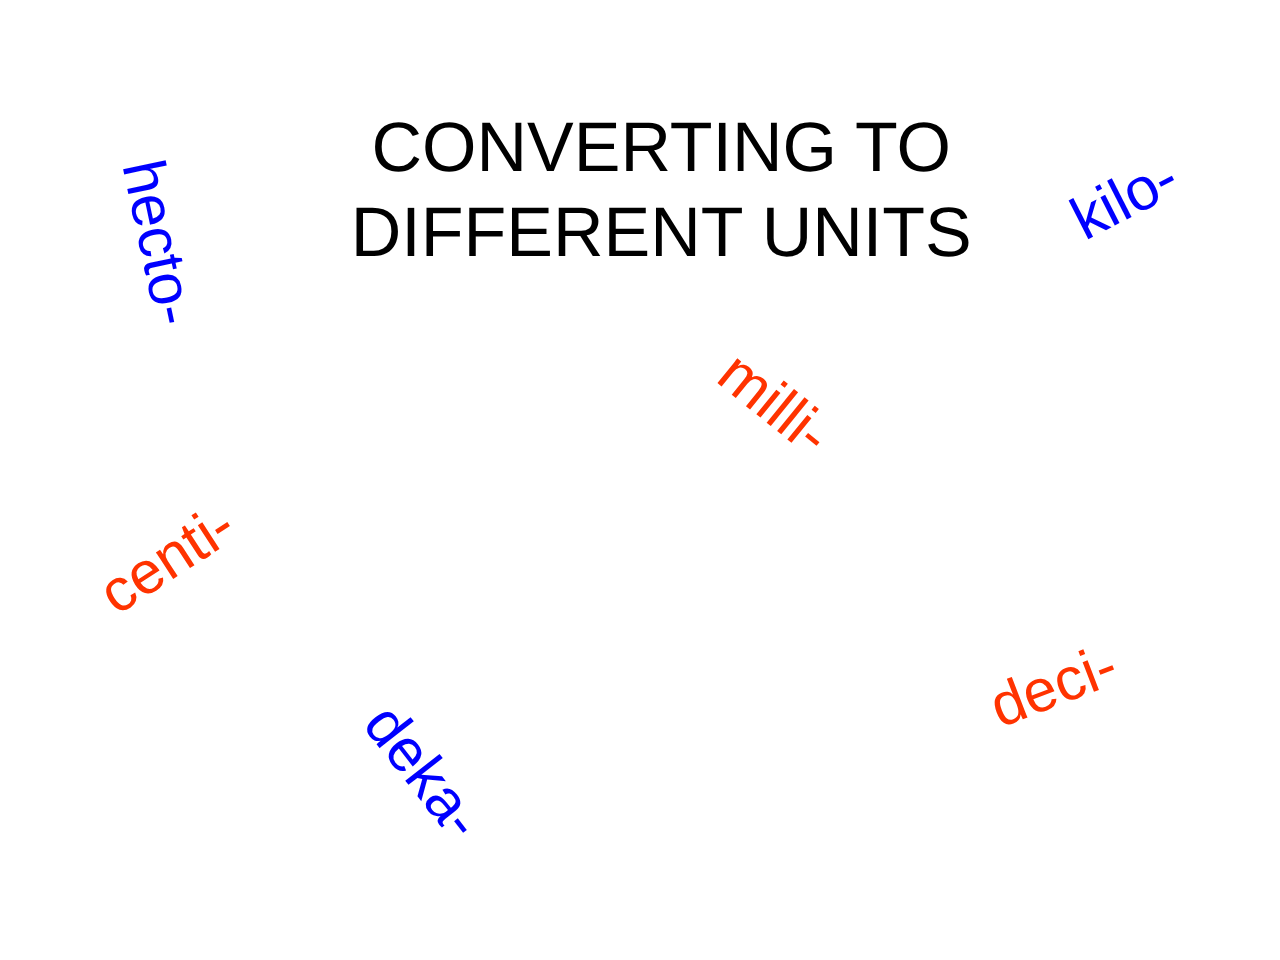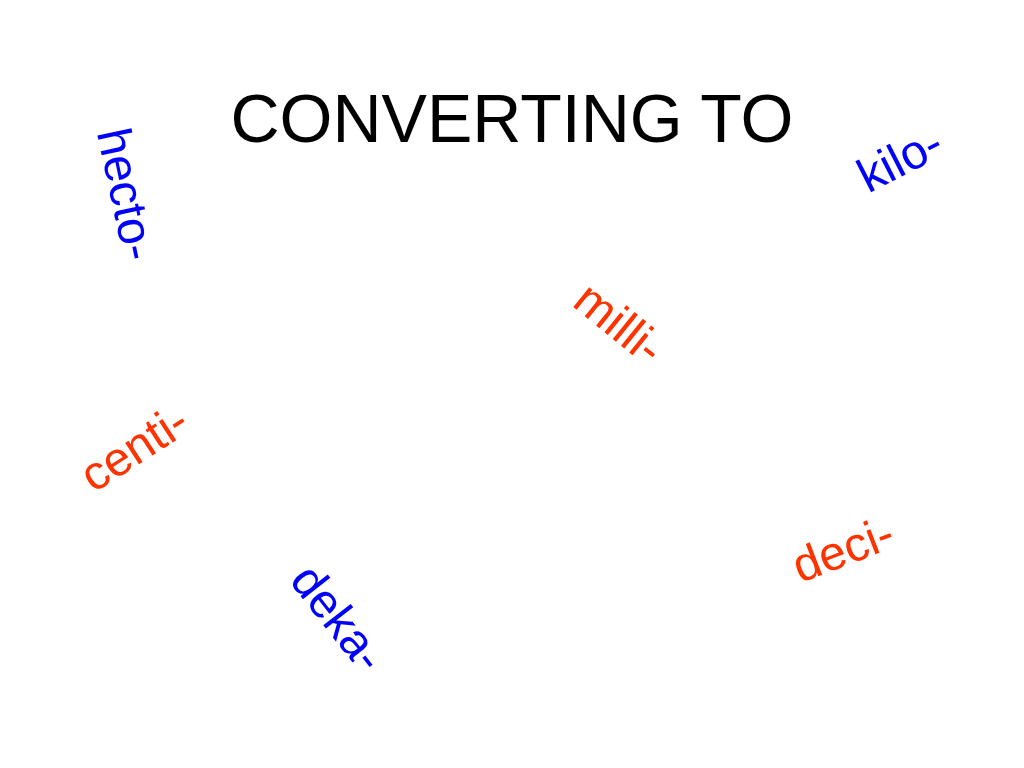--- a/index.html
+++ b/index.html
@@ -12,25 +12,25 @@
     }
     .slide {
       position: relative;
       width: 1024px;
       height: 768px;
       background: #ffffff;
       font-family: "Liberation Sans", sans-serif;
     }
     .title {
       position: absolute;
-      left: 212px;
+      left: 229px;
       top: 84px;
       width: 600px;
       text-align: center;
-      font-size: 68px;
+      font-size: 56px;
       line-height: 68px;
       color: #000000;
       font-weight: normal;
       margin: 0;
     }
     .title span { display: block; }
     .prefix {
       position: absolute;
       font-size: 48px;
       line-height: 1;
@@ -46,20 +46,21 @@
     #w-centi { left: 72px;  top: 460px; transform: rotate(-33deg); }
     #w-deka  { left: 320px; top: 556px; transform: rotate(52deg); }
     #w-deci  { left: 786px; top: 546px; transform: rotate(-21deg); }
   </style>
 </head>
 <body>
 
 <div class="slide">
   <h1 class="title">
     <span>CONVERTING TO</span>
+    <span>DIFFERENT UNITS</span>
   </h1>
 
   <div id="w-hecto" class="prefix blue">hecto-</div>
   <div id="w-kilo" class="prefix blue">kilo-</div>
   <div id="w-milli" class="prefix red">milli-</div>
   <div id="w-centi" class="prefix red">centi-</div>
   <div id="w-deka" class="prefix blue">deka-</div>
   <div id="w-deci" class="prefix red">deci-</div>
 </div>
 

